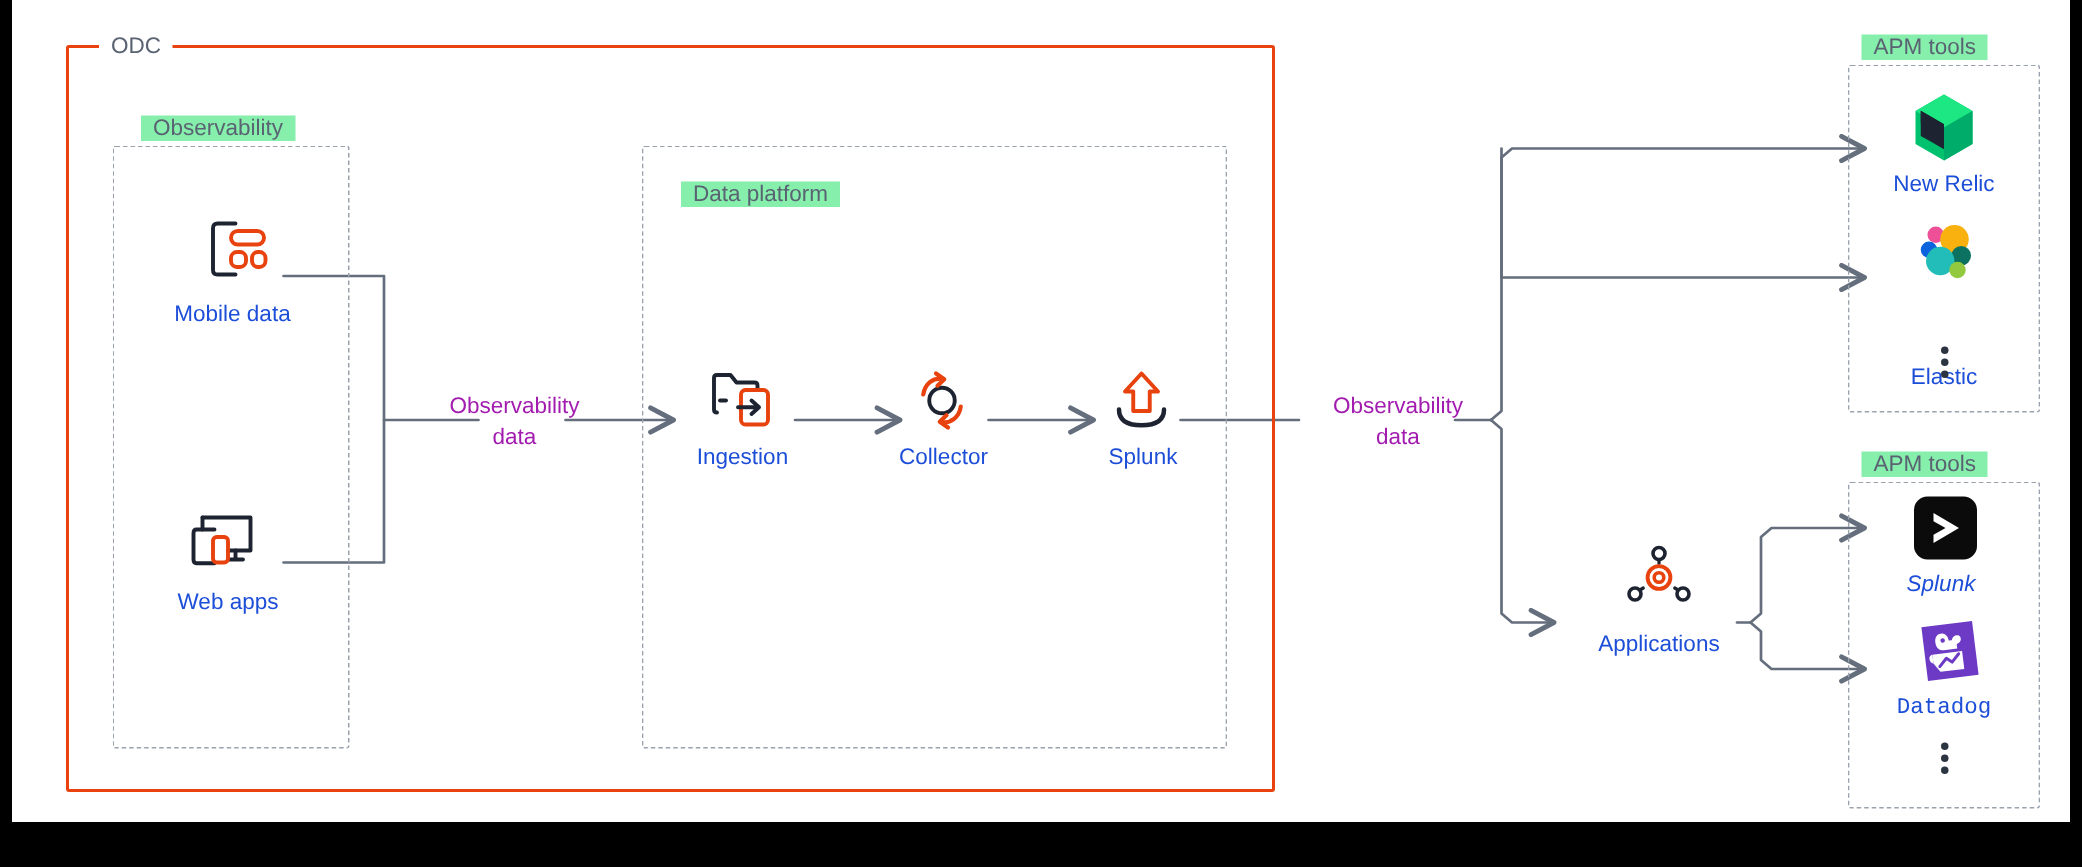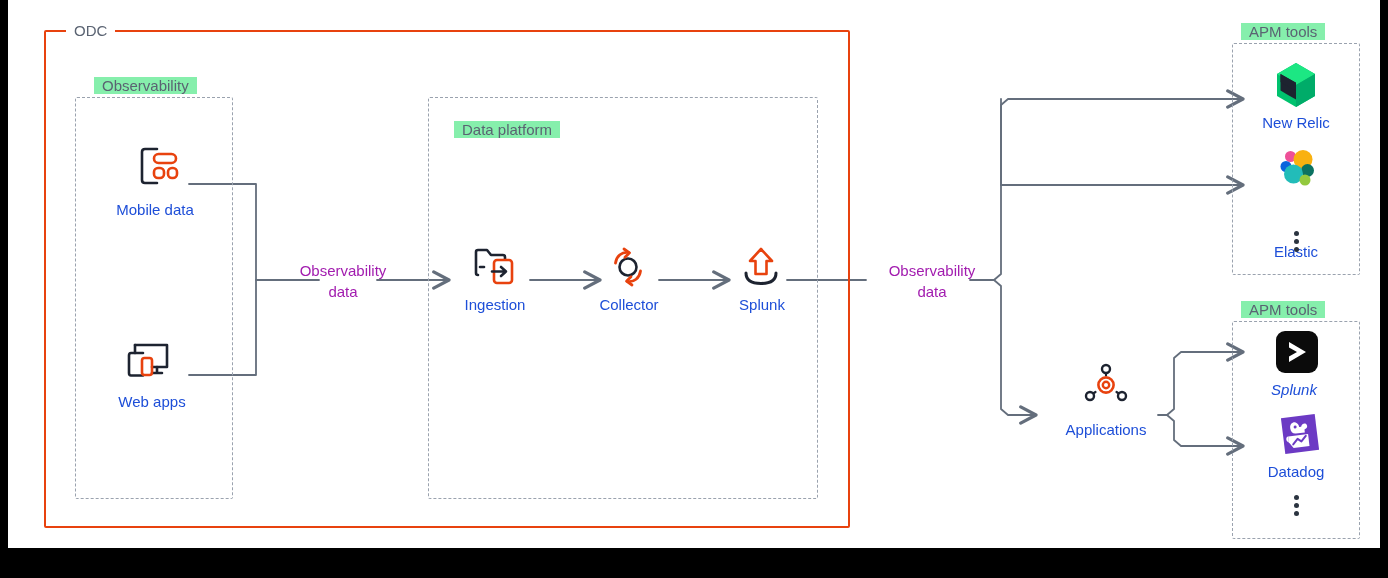--- a/index.html
+++ b/index.html
@@ -205,21 +205,21 @@
         <g transform="rotate(-7 24 24)">
           <rect x="7" y="6" width="34" height="36" fill="#6c3ac4"></rect>
           <path d="M15,17 C15,13 18,11 21,12 C23,12.7 24,15 24,17 L26,17 C27,14 29.5,13.5 31,14.5 C32.5,15.6 32.5,18 31,19 L29,20 L29,23 L20,23 C17,23 15,21 15,17 Z" fill="#ffffff"></path>
           <circle cx="20" cy="16.5" r="1.5" fill="#6c3ac4"></circle>
           <path d="M12,31 L12,25 L32,25 L32,37 L16,37 Z" fill="#ffffff"></path>
           <path d="M16,33.5 L21,28.5 L24.5,31.5 L29.5,26.5" fill="none" stroke="#6c3ac4" stroke-width="2" stroke-linecap="round" stroke-linejoin="round"></path>
           <path d="M12,25 C9,25 9,30 12,31" fill="#ffffff"></path>
         </g>
       </svg>
     </div>
-    <div class="abs node-lbl" style="left:1226px;top:462px;width:124px;">Datadog</div>
+    <div class="abs node-lbl" style="left:1226px;top:462px;width:124px;font-family:Liberation Mono, monospace;">Datadog</div>
 
     <div class="abs dots" style="left:1265px;top:492px;width:46px;">
       <span></span>
         <span></span>
         <span></span>
     </div>
 
   </div>
 </div>
 

